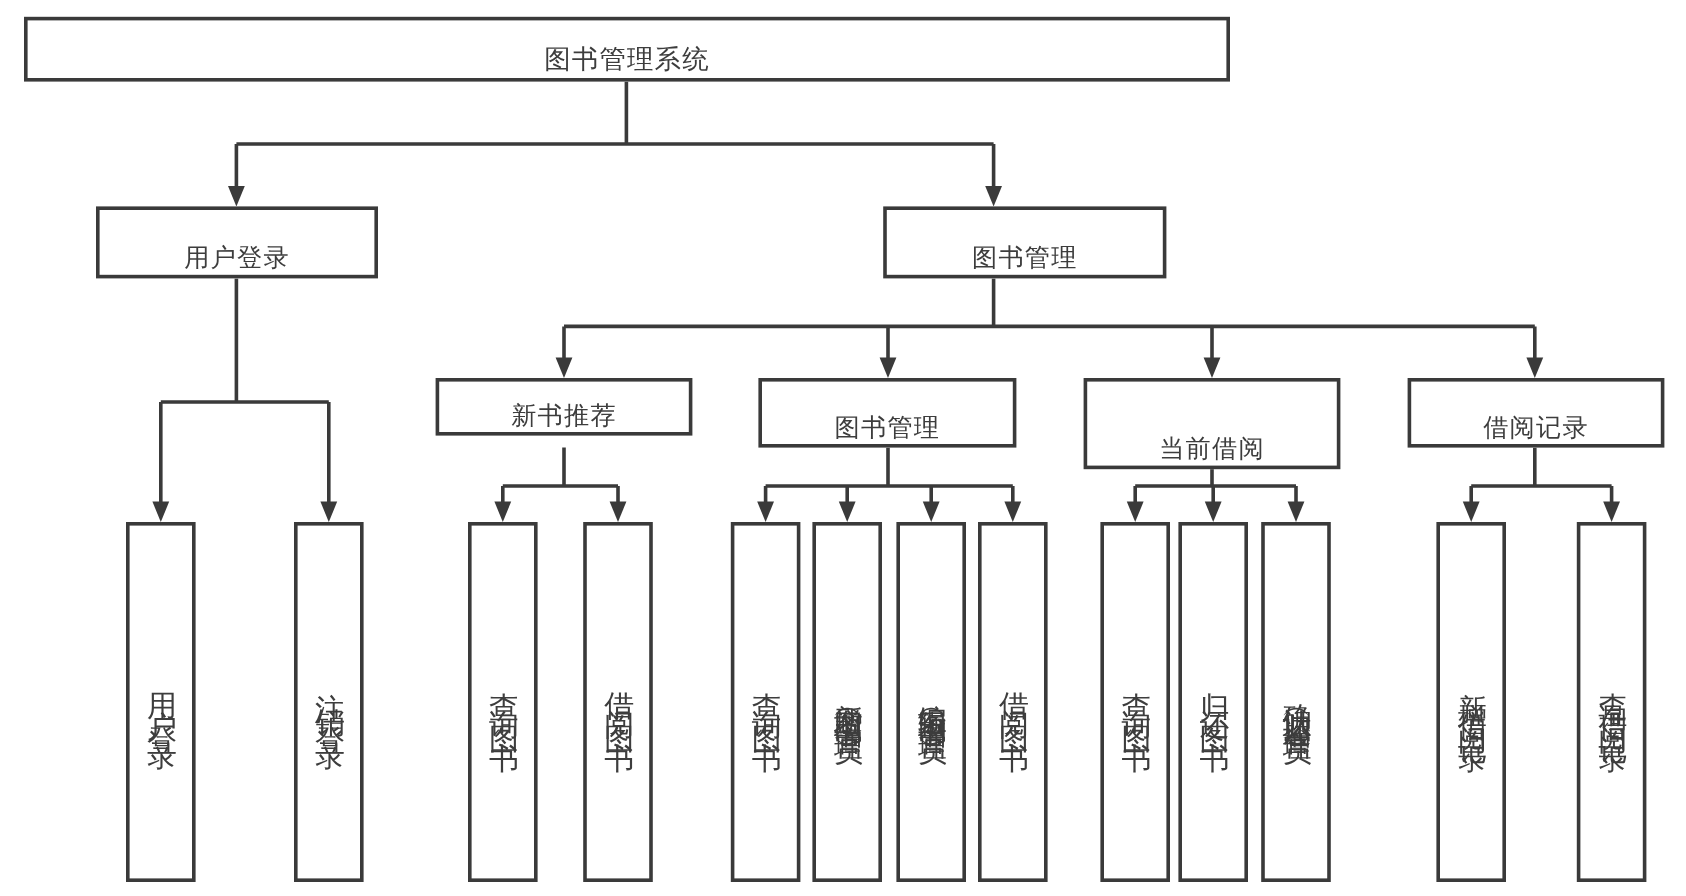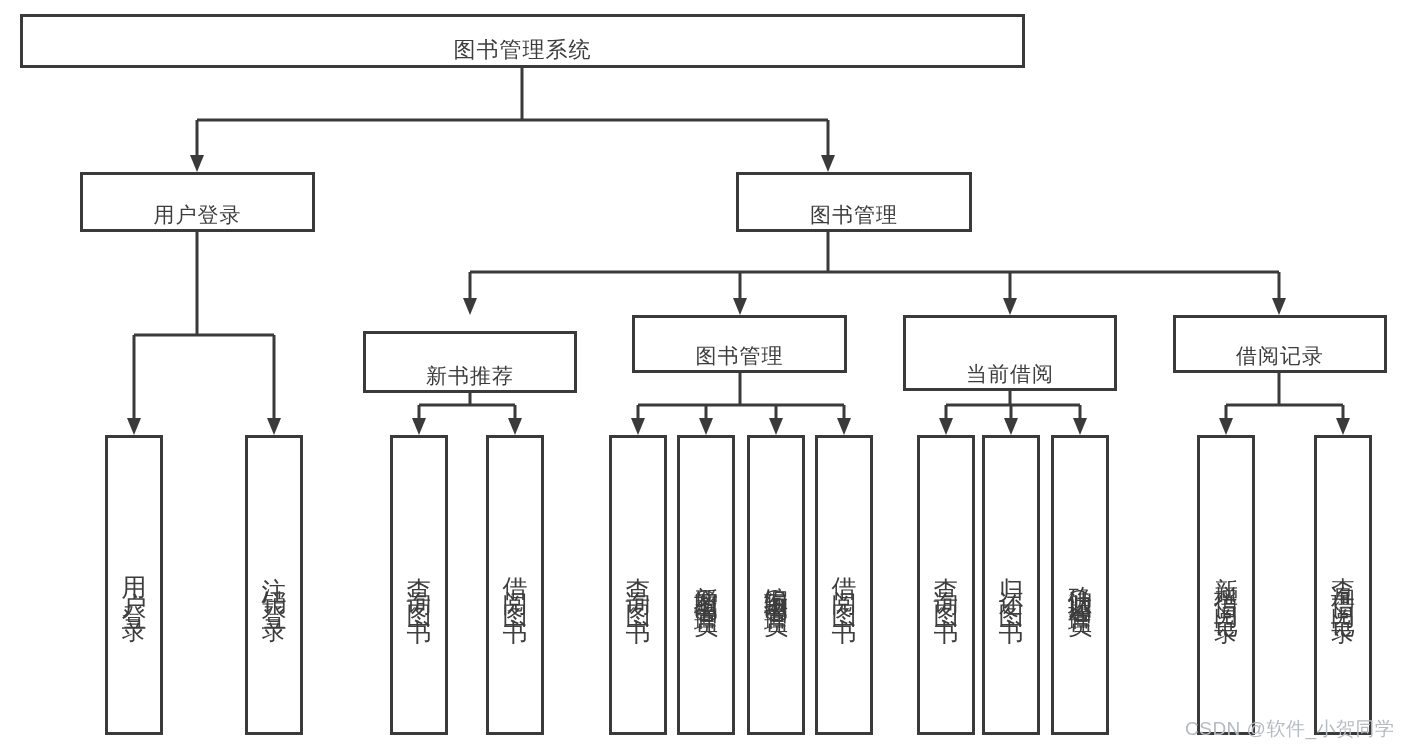--- a/index.html
+++ b/index.html
@@ -96,21 +96,21 @@
     <span>图书管理系统</span>
   </div>
 
   <div class="bx" style="left:80px;top:172px;width:235px;height:60px">
     <span>用户登录</span>
   </div>
   <div class="bx" style="left:736px;top:172px;width:236px;height:60px">
     <span>图书管理</span>
   </div>
 
-  <div class="bx" style="left:363px;top:331px;width:214px;height:62px">
+  <div class="bx" style="left:363px;top:315px;width:214px;height:48px">
     <span>新书推荐</span>
   </div>
   <div class="bx" style="left:632px;top:315px;width:215px;height:58px">
     <span>图书管理</span>
   </div>
   <div class="bx" style="left:903px;top:315px;width:214px;height:76px">
     <span>当前借阅</span>
   </div>
   <div class="bx" style="left:1173px;top:315px;width:214px;height:58px">
     <span>借阅记录</span>
@@ -127,15 +127,14 @@
   <div class="leaf long" style="left:747px">编辑图书（管理员）</div>
   <div class="leaf" style="left:815px">借阅图书</div>
 
   <div class="leaf" style="left:917px">查询图书</div>
   <div class="leaf" style="left:982px">归还图书</div>
   <div class="leaf long" style="left:1051px">确认归还（管理员）</div>
 
   <div class="leaf long" style="left:1197px;letter-spacing:9px;">新增借阅记录</div>
   <div class="leaf long" style="left:1314px;letter-spacing:9px;">查询借阅记录</div>
 
-  <div id="watermark">CSDN @软件_小贺同学</div>
 
 </div>
 
 </body></html>

